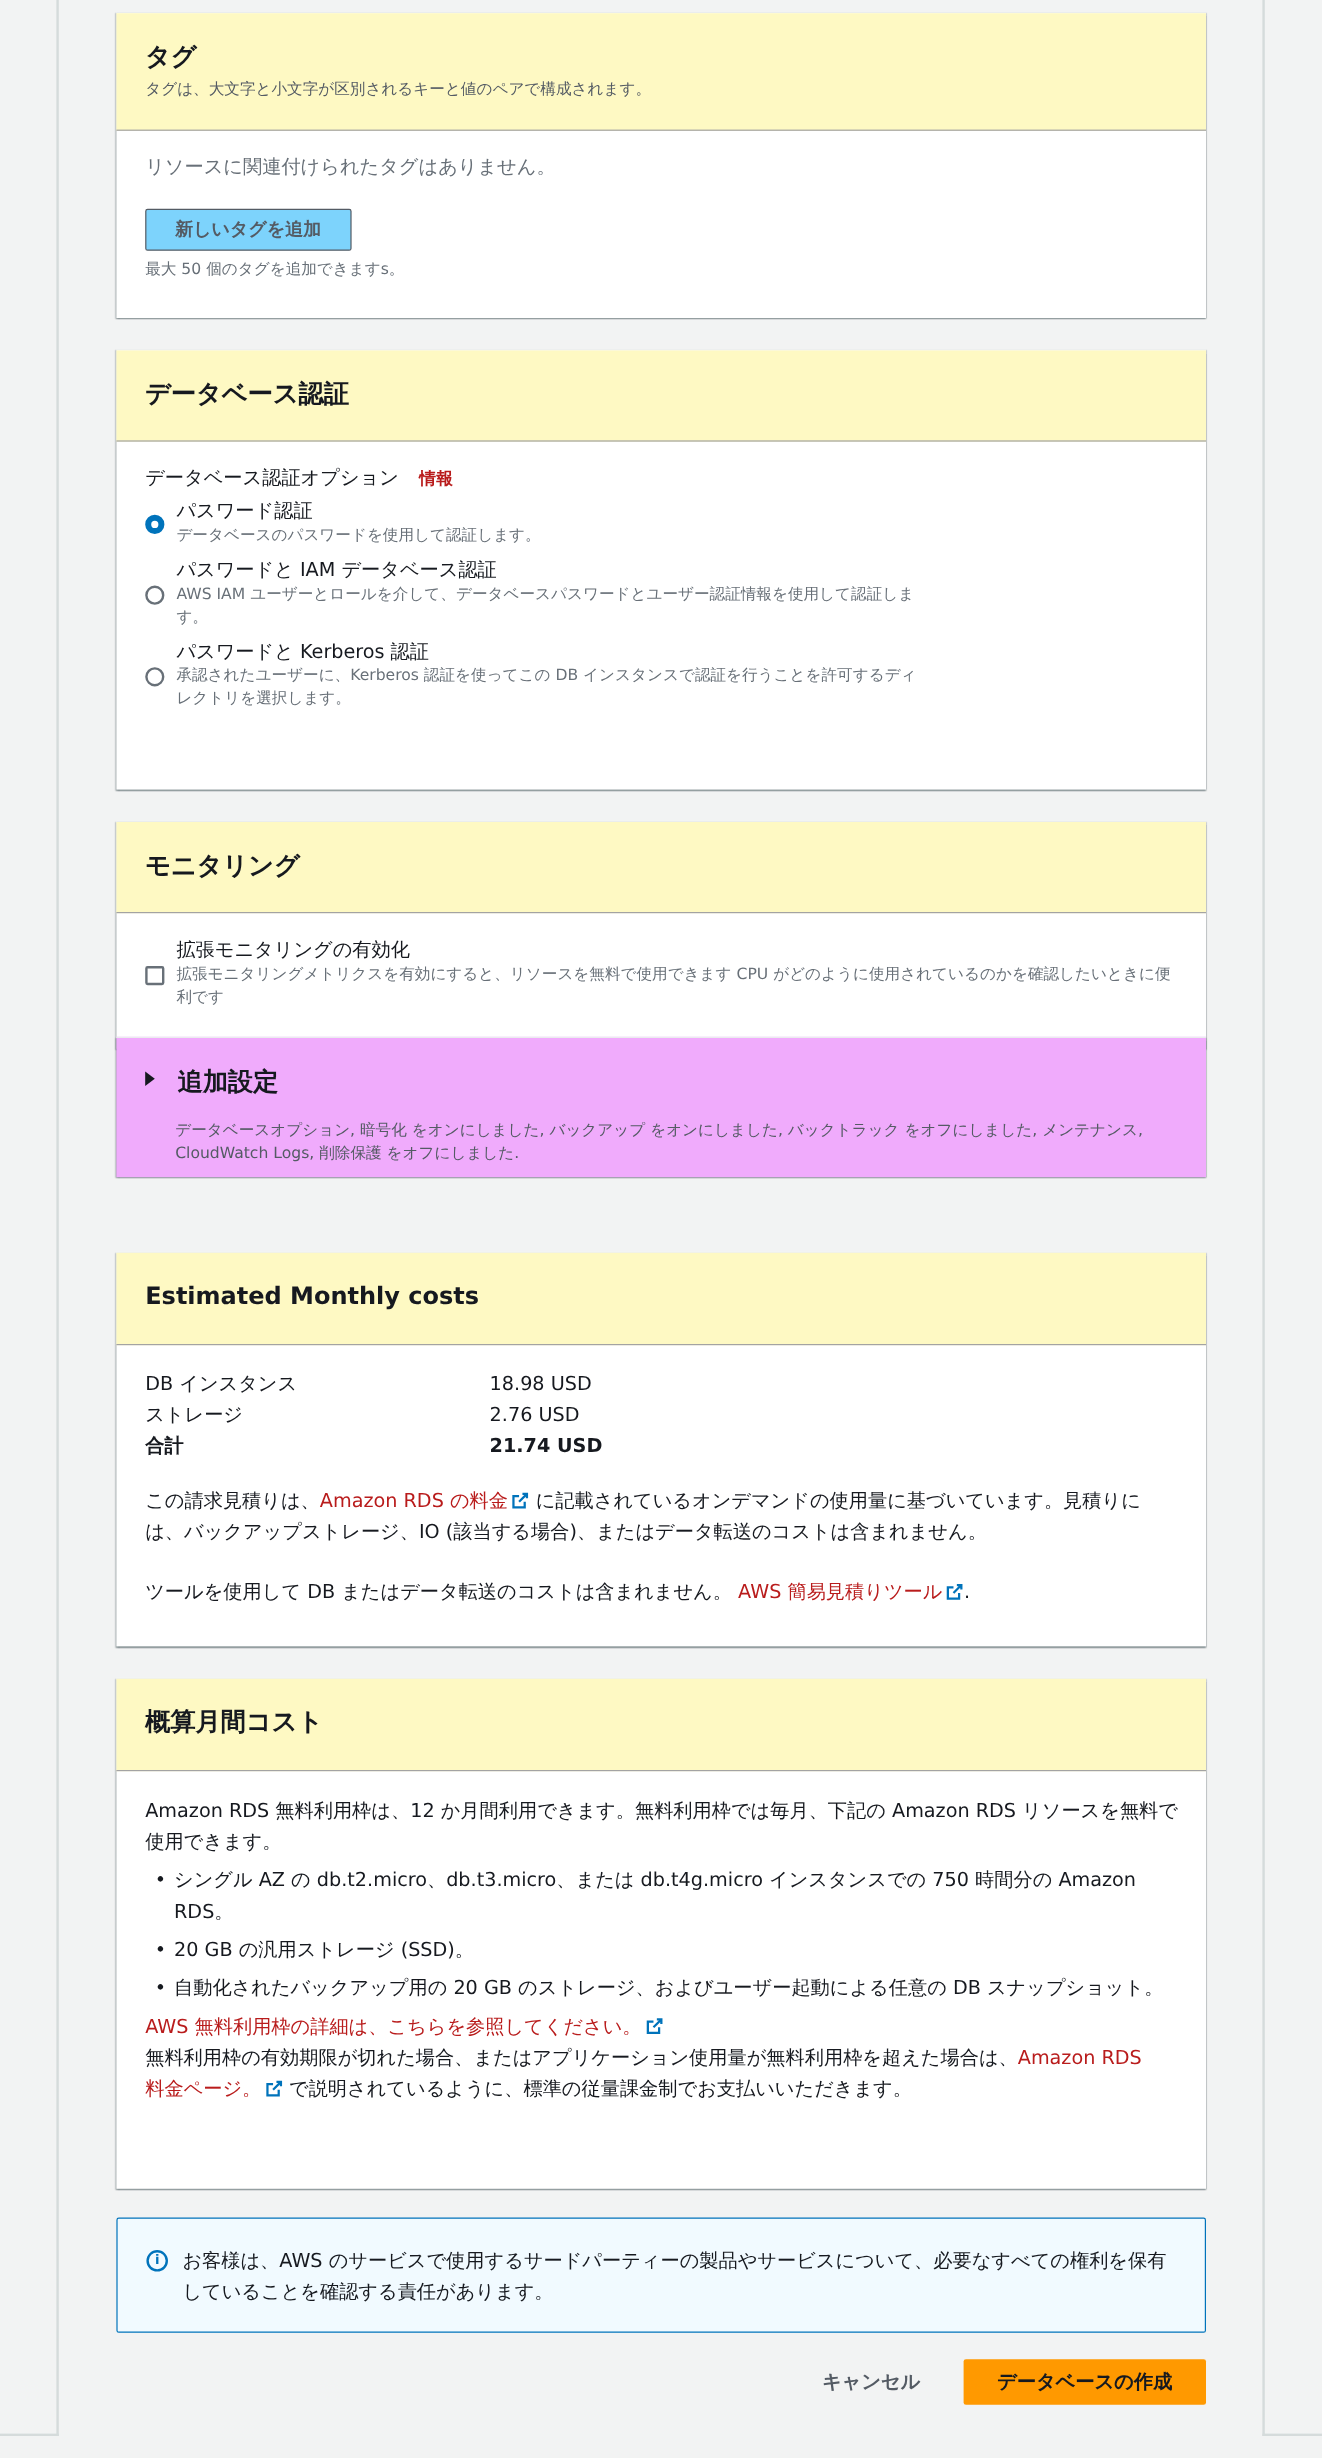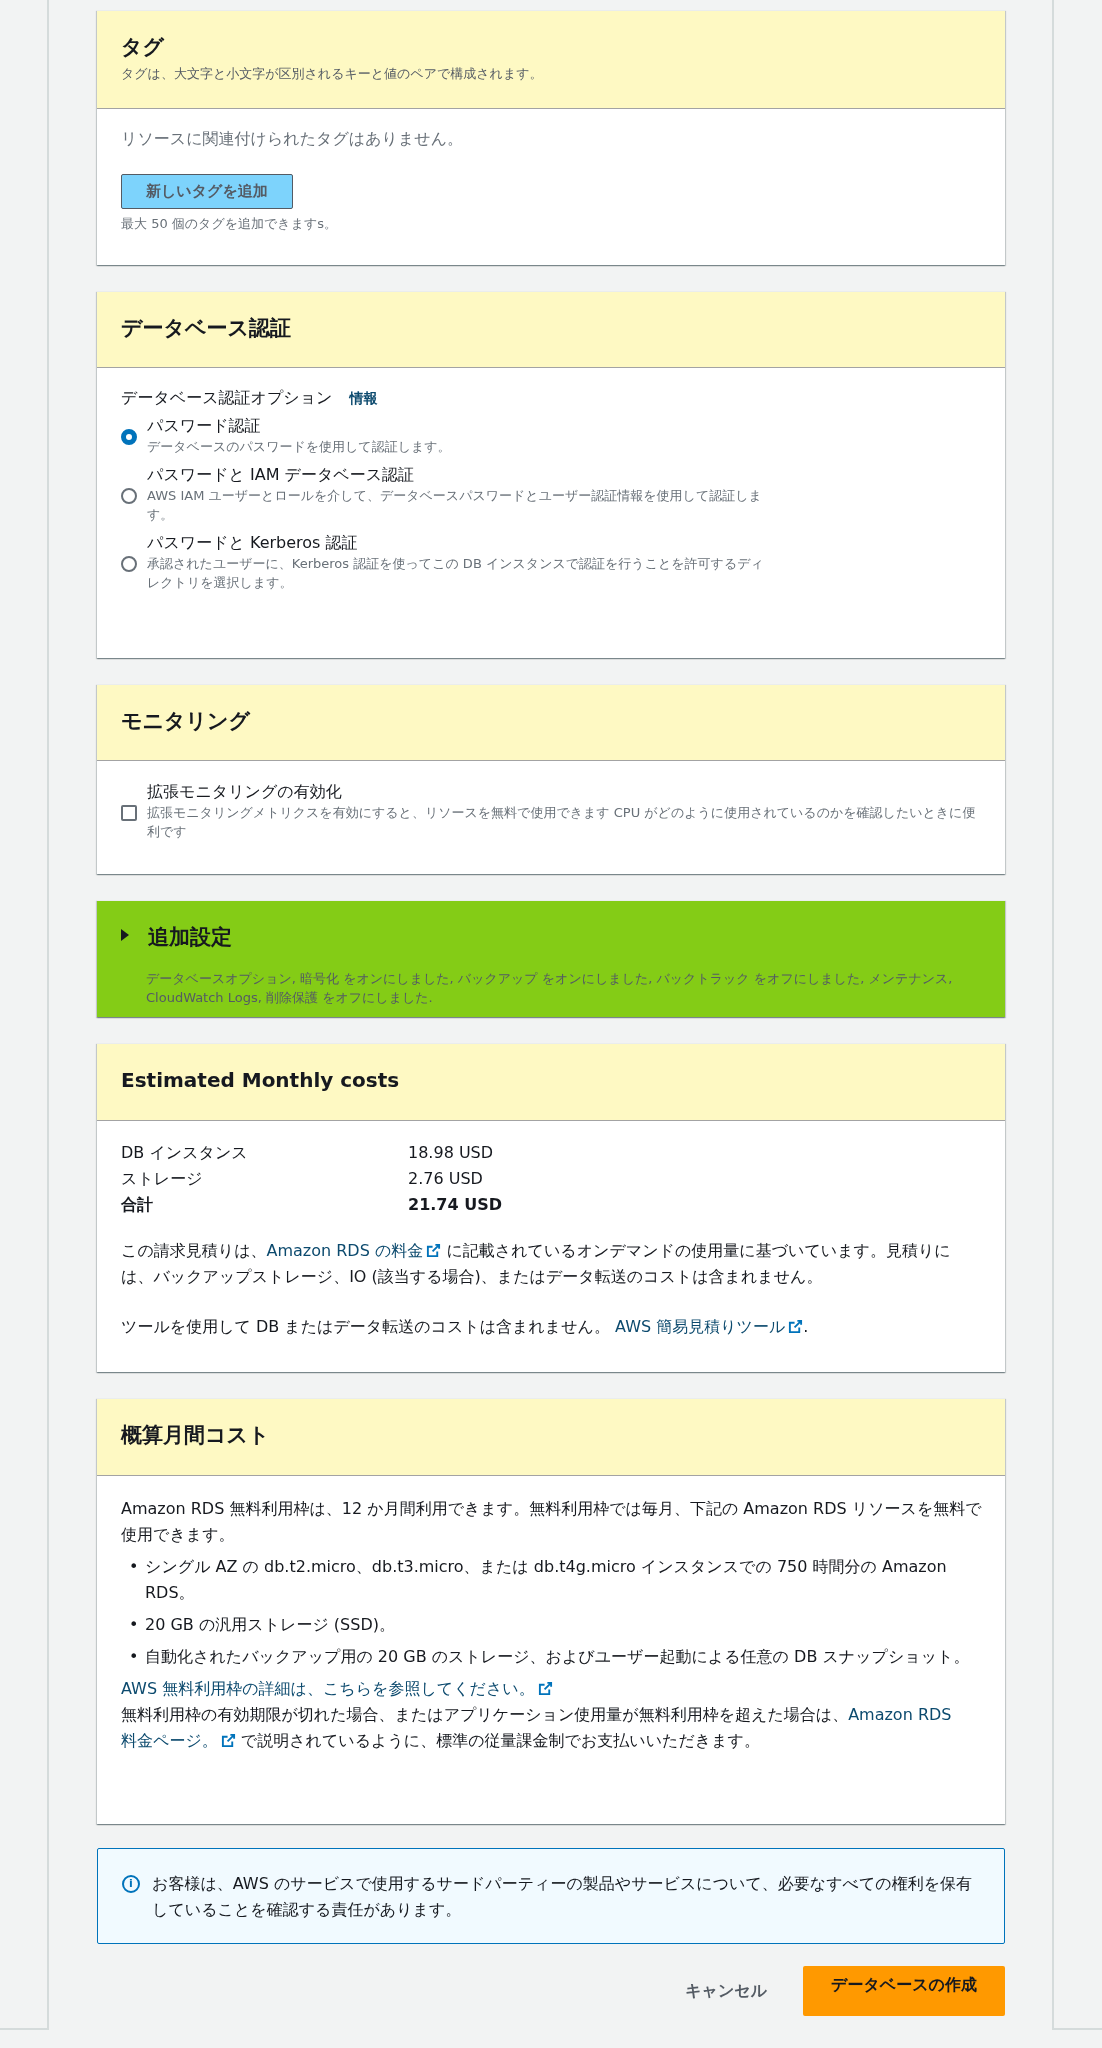--- a/index.html
+++ b/index.html
@@ -28,21 +28,21 @@
     border-top: 1px solid #eaeded;
   }
   .card-header {
     background: #fef9c3; border-bottom: 1px solid #a3a3a3;
     padding: 0 24px;
   }
   .card-title { font-size: 21px; font-weight: bold; color: #16191f; }
   .card-desc { font-size: 13px; color: #545b64; margin-top: 4px; }
   .card-body { padding: 0 24px; }
   .muted { color: #687078; }
-  .link { color: #0c4a6e; }
+  .link { color: #b91c1c; }
   .ext-icon {
     display: inline-block; width: 15px; height: 15px; vertical-align: -2px; margin-left: 3px;
   }
   .btn-normal {
     display: inline-block; border: 1px solid #545b64; background: #7dd3fc;
     color: #545b64; font-weight: bold; font-size: 15px; padding: 7px 24px;
     border-radius: 2px;
   }
   .radio-row { display: flex; align-items: center; margin-top: 8px; }
   .radio {
@@ -70,21 +70,21 @@
   .info-icon {
     width: 18px; height: 18px; border: 2px solid #0073bb; border-radius: 50%;
     color: #0073bb; font-size: 11px; font-weight: bold; text-align: center; line-height: 14px;
     margin-top: 4px; margin-right: 12px; flex: none;
   }
   .alert-text { font-size: 16px; line-height: 26px; color: #16191f; width: 840px; }
   .actions { position: absolute; top: 1966px; right: 0; display: flex; align-items: center; }
   .btn-link { font-size: 16px; font-weight: bold; color: #545b64; margin-right: 36px; }
   .btn-primary {
     background: #ff9900; color: #16191f; font-weight: bold; font-size: 16px;
-    padding: 0 20px; height: 50px; line-height: 38px; border-radius: 2px; width: 202px; text-align: center;
+    padding: 0 20px; height: 38px; line-height: 38px; border-radius: 2px; width: 202px; text-align: center;
   }
   .caret {
     display: inline-block; width: 0; height: 0; border-left: 8px solid #16191f;
     border-top: 6px solid transparent; border-bottom: 6px solid transparent;
     margin-right: 14px; vertical-align: 3px;
   }
 </style>
 </head>
 <body>
 
@@ -148,21 +148,21 @@
       <div class="radio-row" style="margin-top:0;">
         <span class="checkbox"></span>
         <div>
           <div class="opt-label">拡張モニタリングの有効化</div>
           <div class="opt-desc" style="width:830px;">拡張モニタリングメトリクスを有効にすると、リソースを無料で使用できます CPU がどのように使用されているのかを確認したいときに便利です</div>
         </div>
       </div>
     </div>
   </section>
 
-  <section class="card" style="top:900px;height:117px;background:#84cc16;">
+  <section class="card" style="top:864px;height:117px;background:#f0abfc;">
     <div style="padding:22px 24px 0 24px;">
       <div>
         <span class="caret"></span>
         <span class="card-title">追加設定</span>
       </div>
       <p style="font-size:13px;color:#545b64;line-height:19px;margin-left:25px;margin-top:18px;width:840px;">データベースオプション, 暗号化 をオンにしました, バックアップ をオンにしました, バックトラック をオフにしました, メンテナンス, CloudWatch Logs, 削除保護 をオフにしました.</p>
     </div>
   </section>
 
   <section class="card" style="top:1043px;height:329px;">

